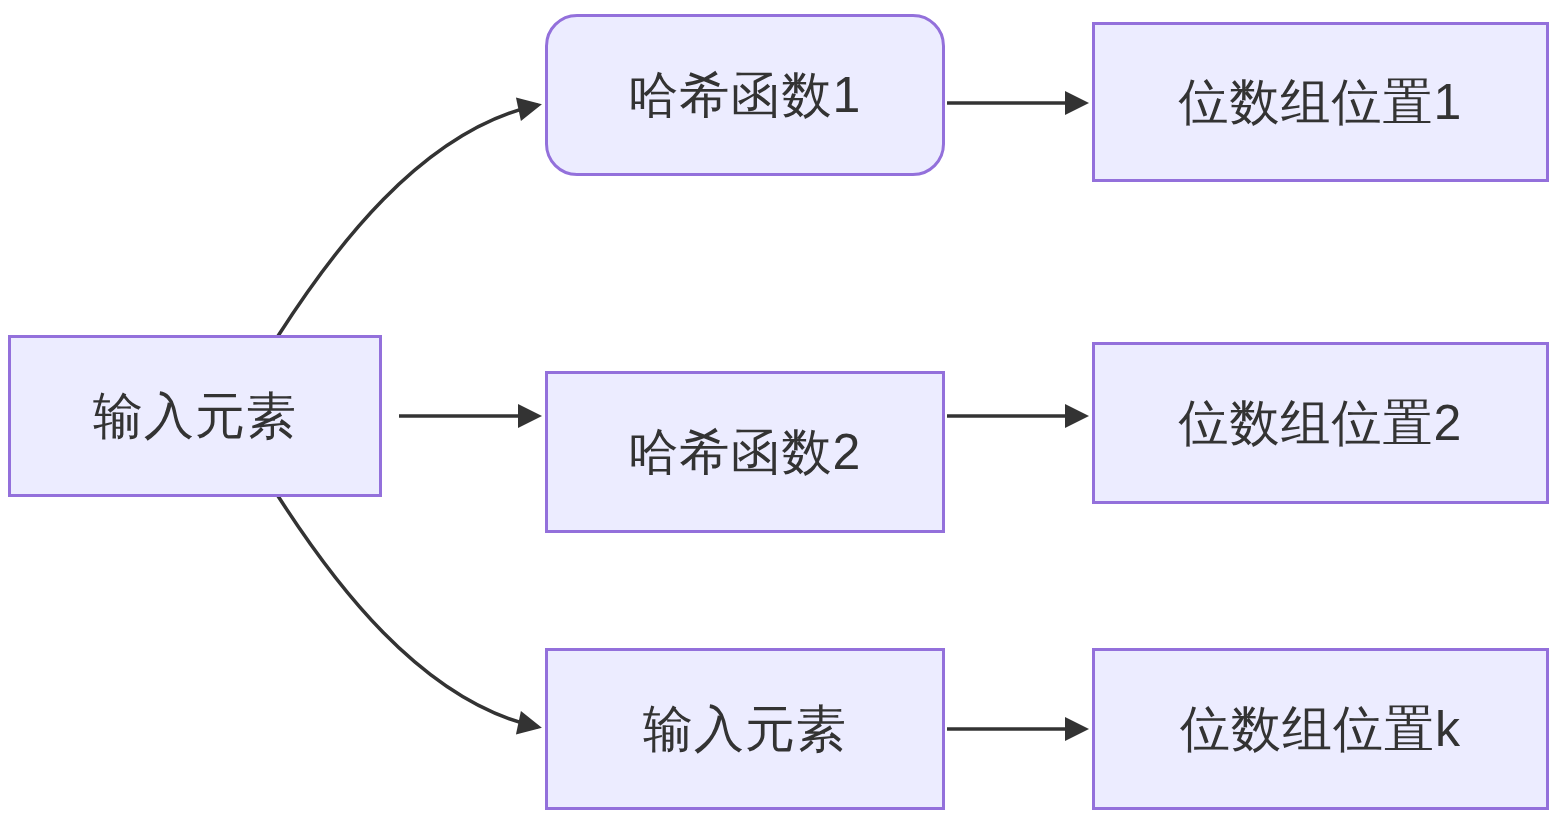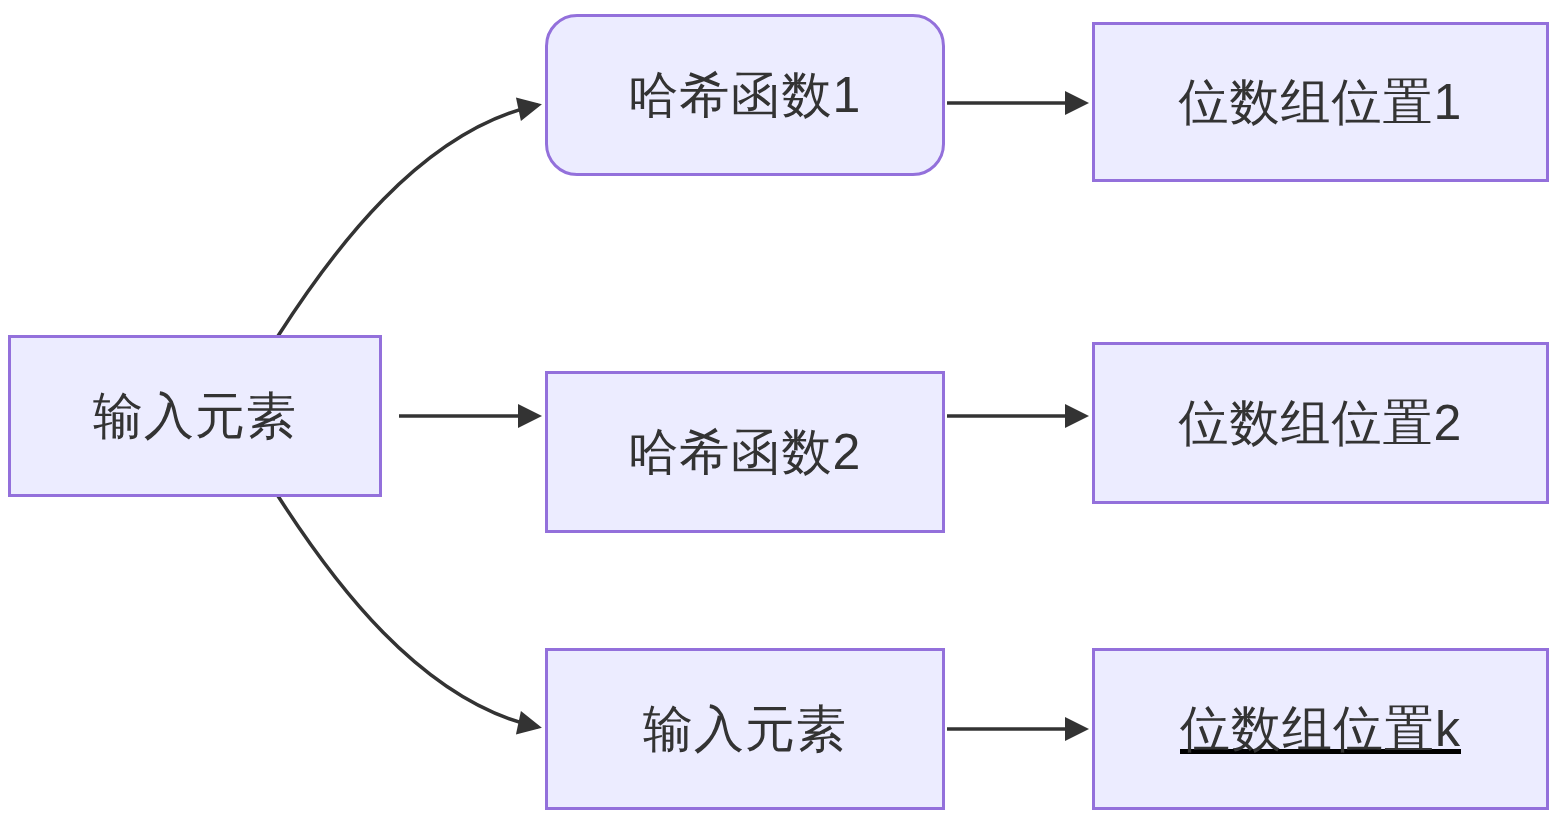--- a/index.html
+++ b/index.html
@@ -48,21 +48,21 @@
     white-space: nowrap;
     letter-spacing: 1px;
   }
   
   .n-input { left: 8px;   top: 335px; width: 374px; height: 162px; }
   .n-hash1 { left: 545px;  top: 14px;  width: 400px; height: 162px; border-radius: 32px; }
   .n-hash2 { left: 545px;  top: 335px; width: 400px; height: 162px; margin-top: 36px; }
   .n-hashk { left: 545px;  top: 648px; width: 400px; height: 162px; }
   .n-bit1  { left: 1092px; top: 22px;  width: 457px; height: 160px; }
   .n-bit2  { left: 1092px; top: 342px; width: 457px; height: 162px; }
-  .n-bitk  { left: 1092px; top: 648px; width: 457px; height: 162px; text-decoration: underline; }
+  .n-bitk  { left: 1092px; top: 648px; width: 457px; height: 162px; }
 </style>
 </head>
 <body>
 
 <div class="canvas">
 
   <svg class="edge-layer" viewBox="0 0 1562 834" aria-hidden="true">
     <defs>
       <marker id="arrowhead" viewBox="0 0 12 12" refX="10" refY="6" markerWidth="26" markerHeight="24" markerUnits="userSpaceOnUse" orient="auto">
         <path d="M0,0 L12,6 L0,12 Z"></path>

